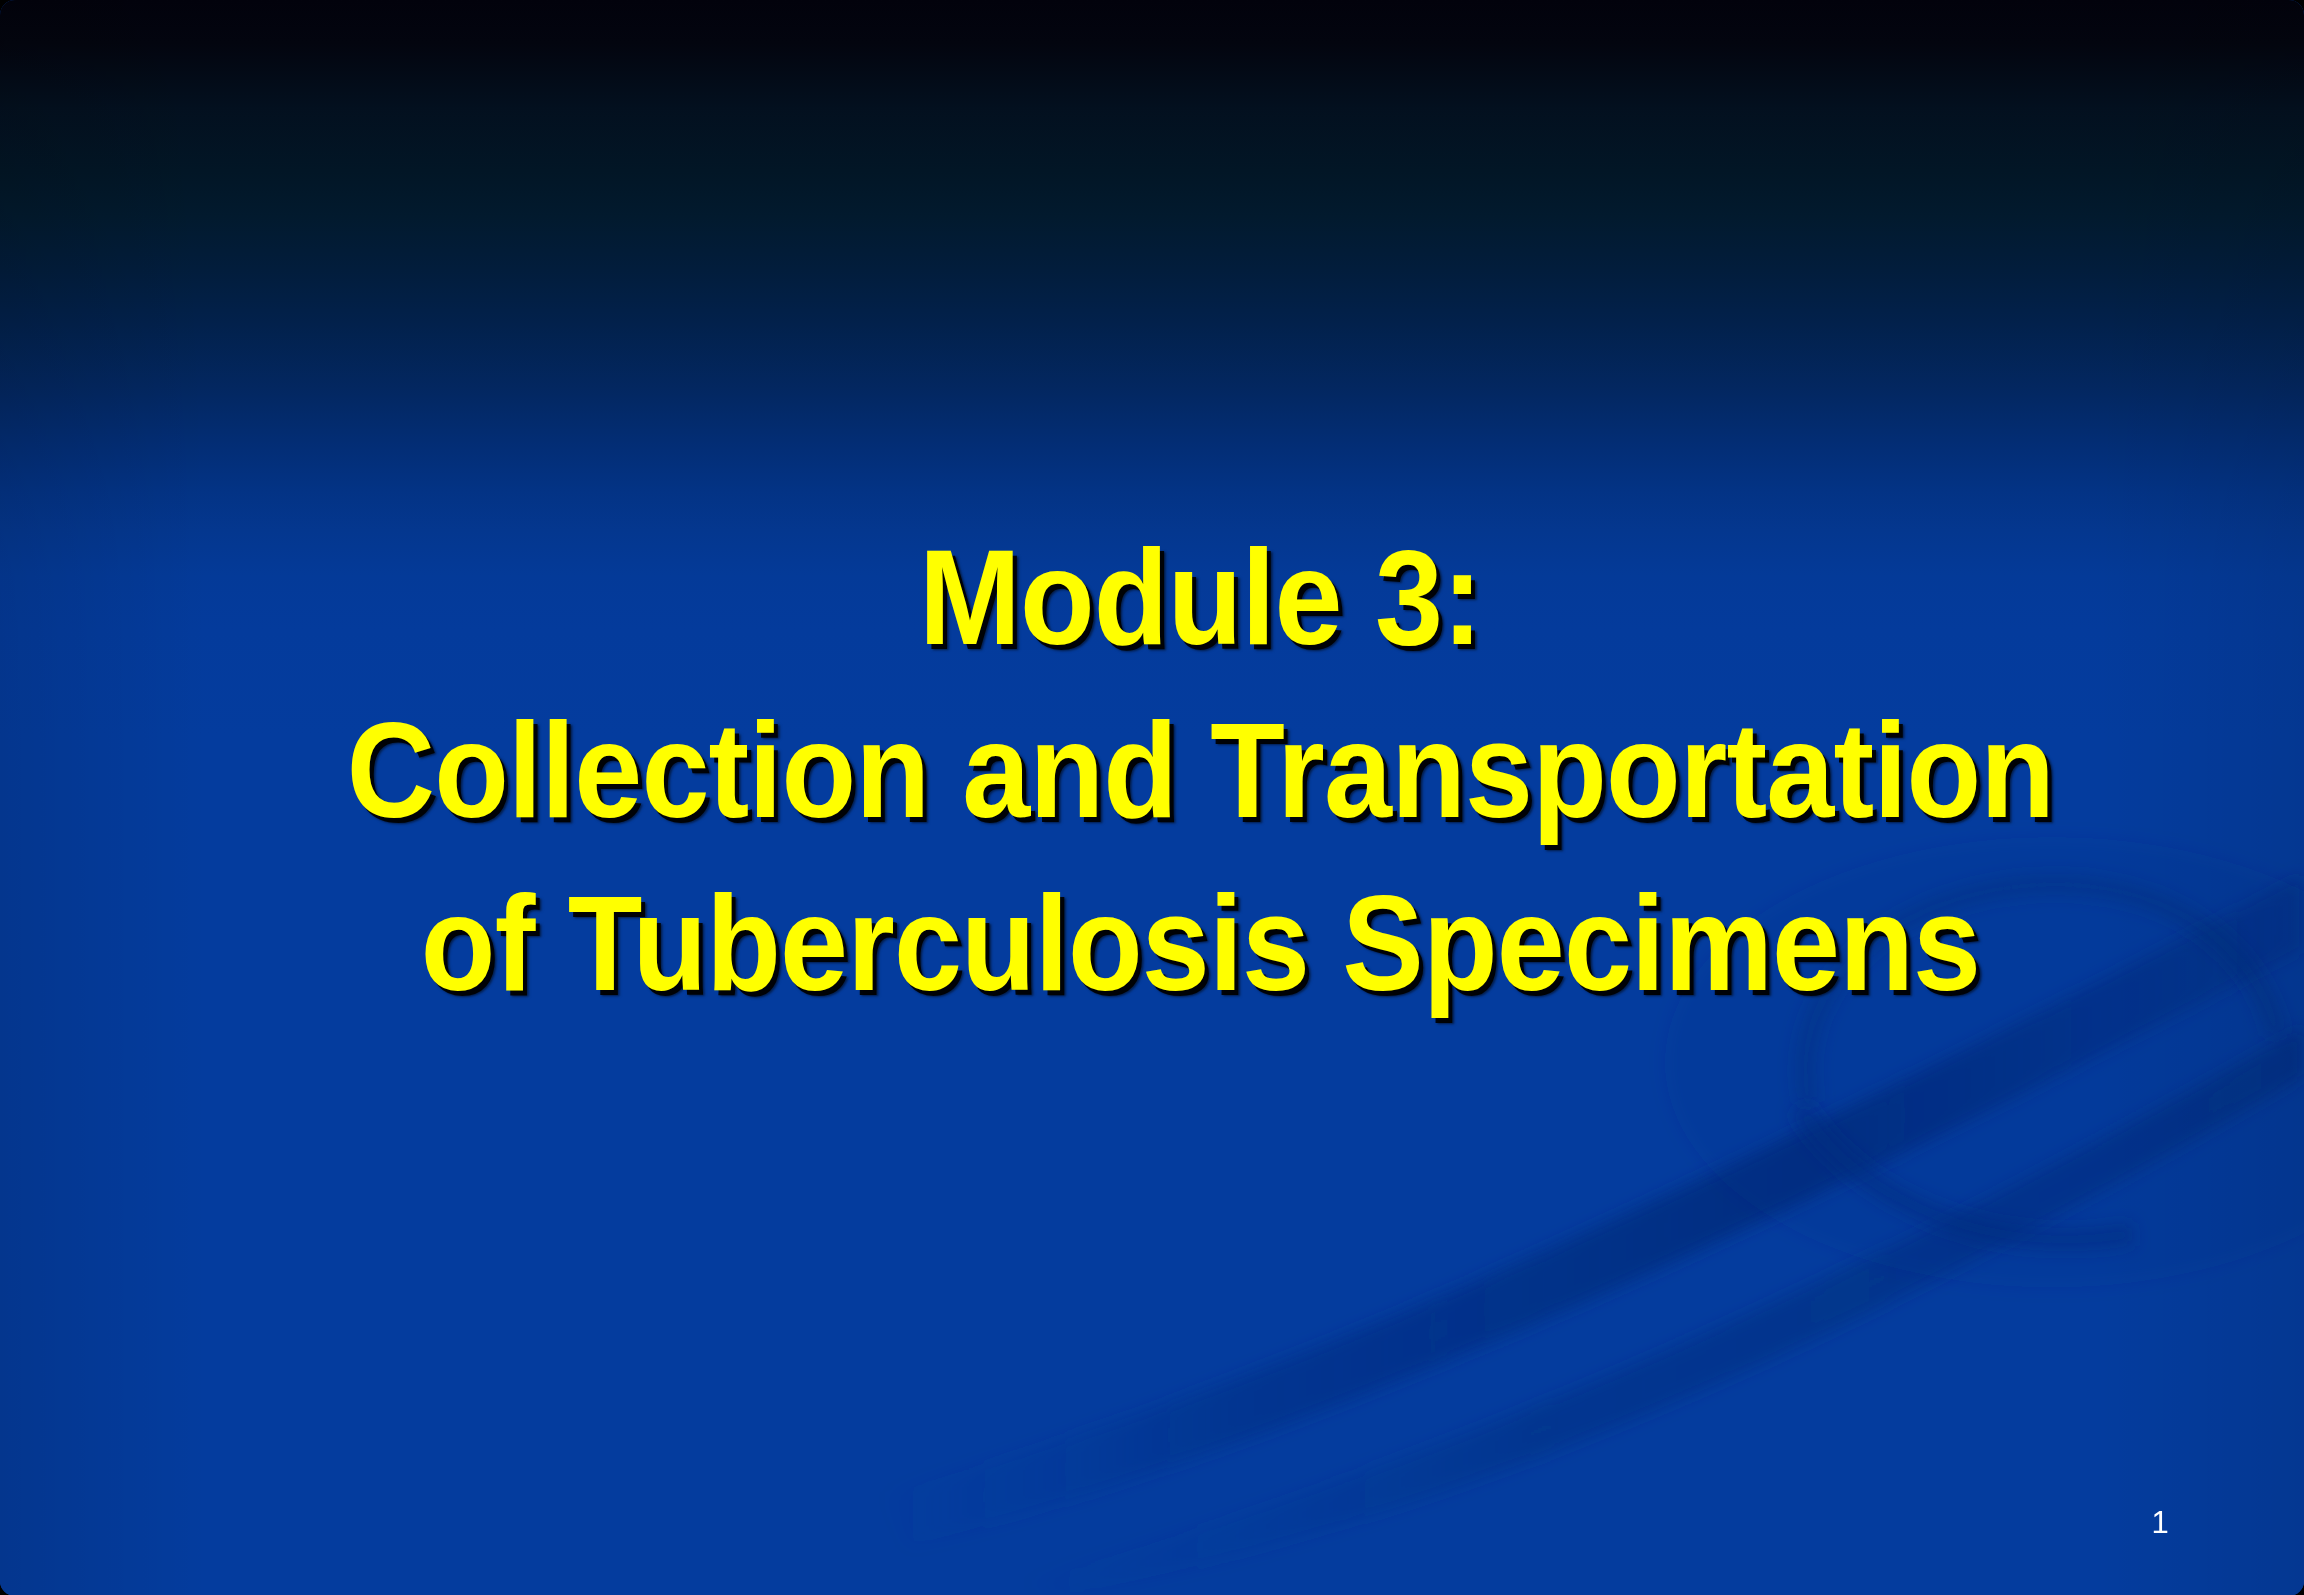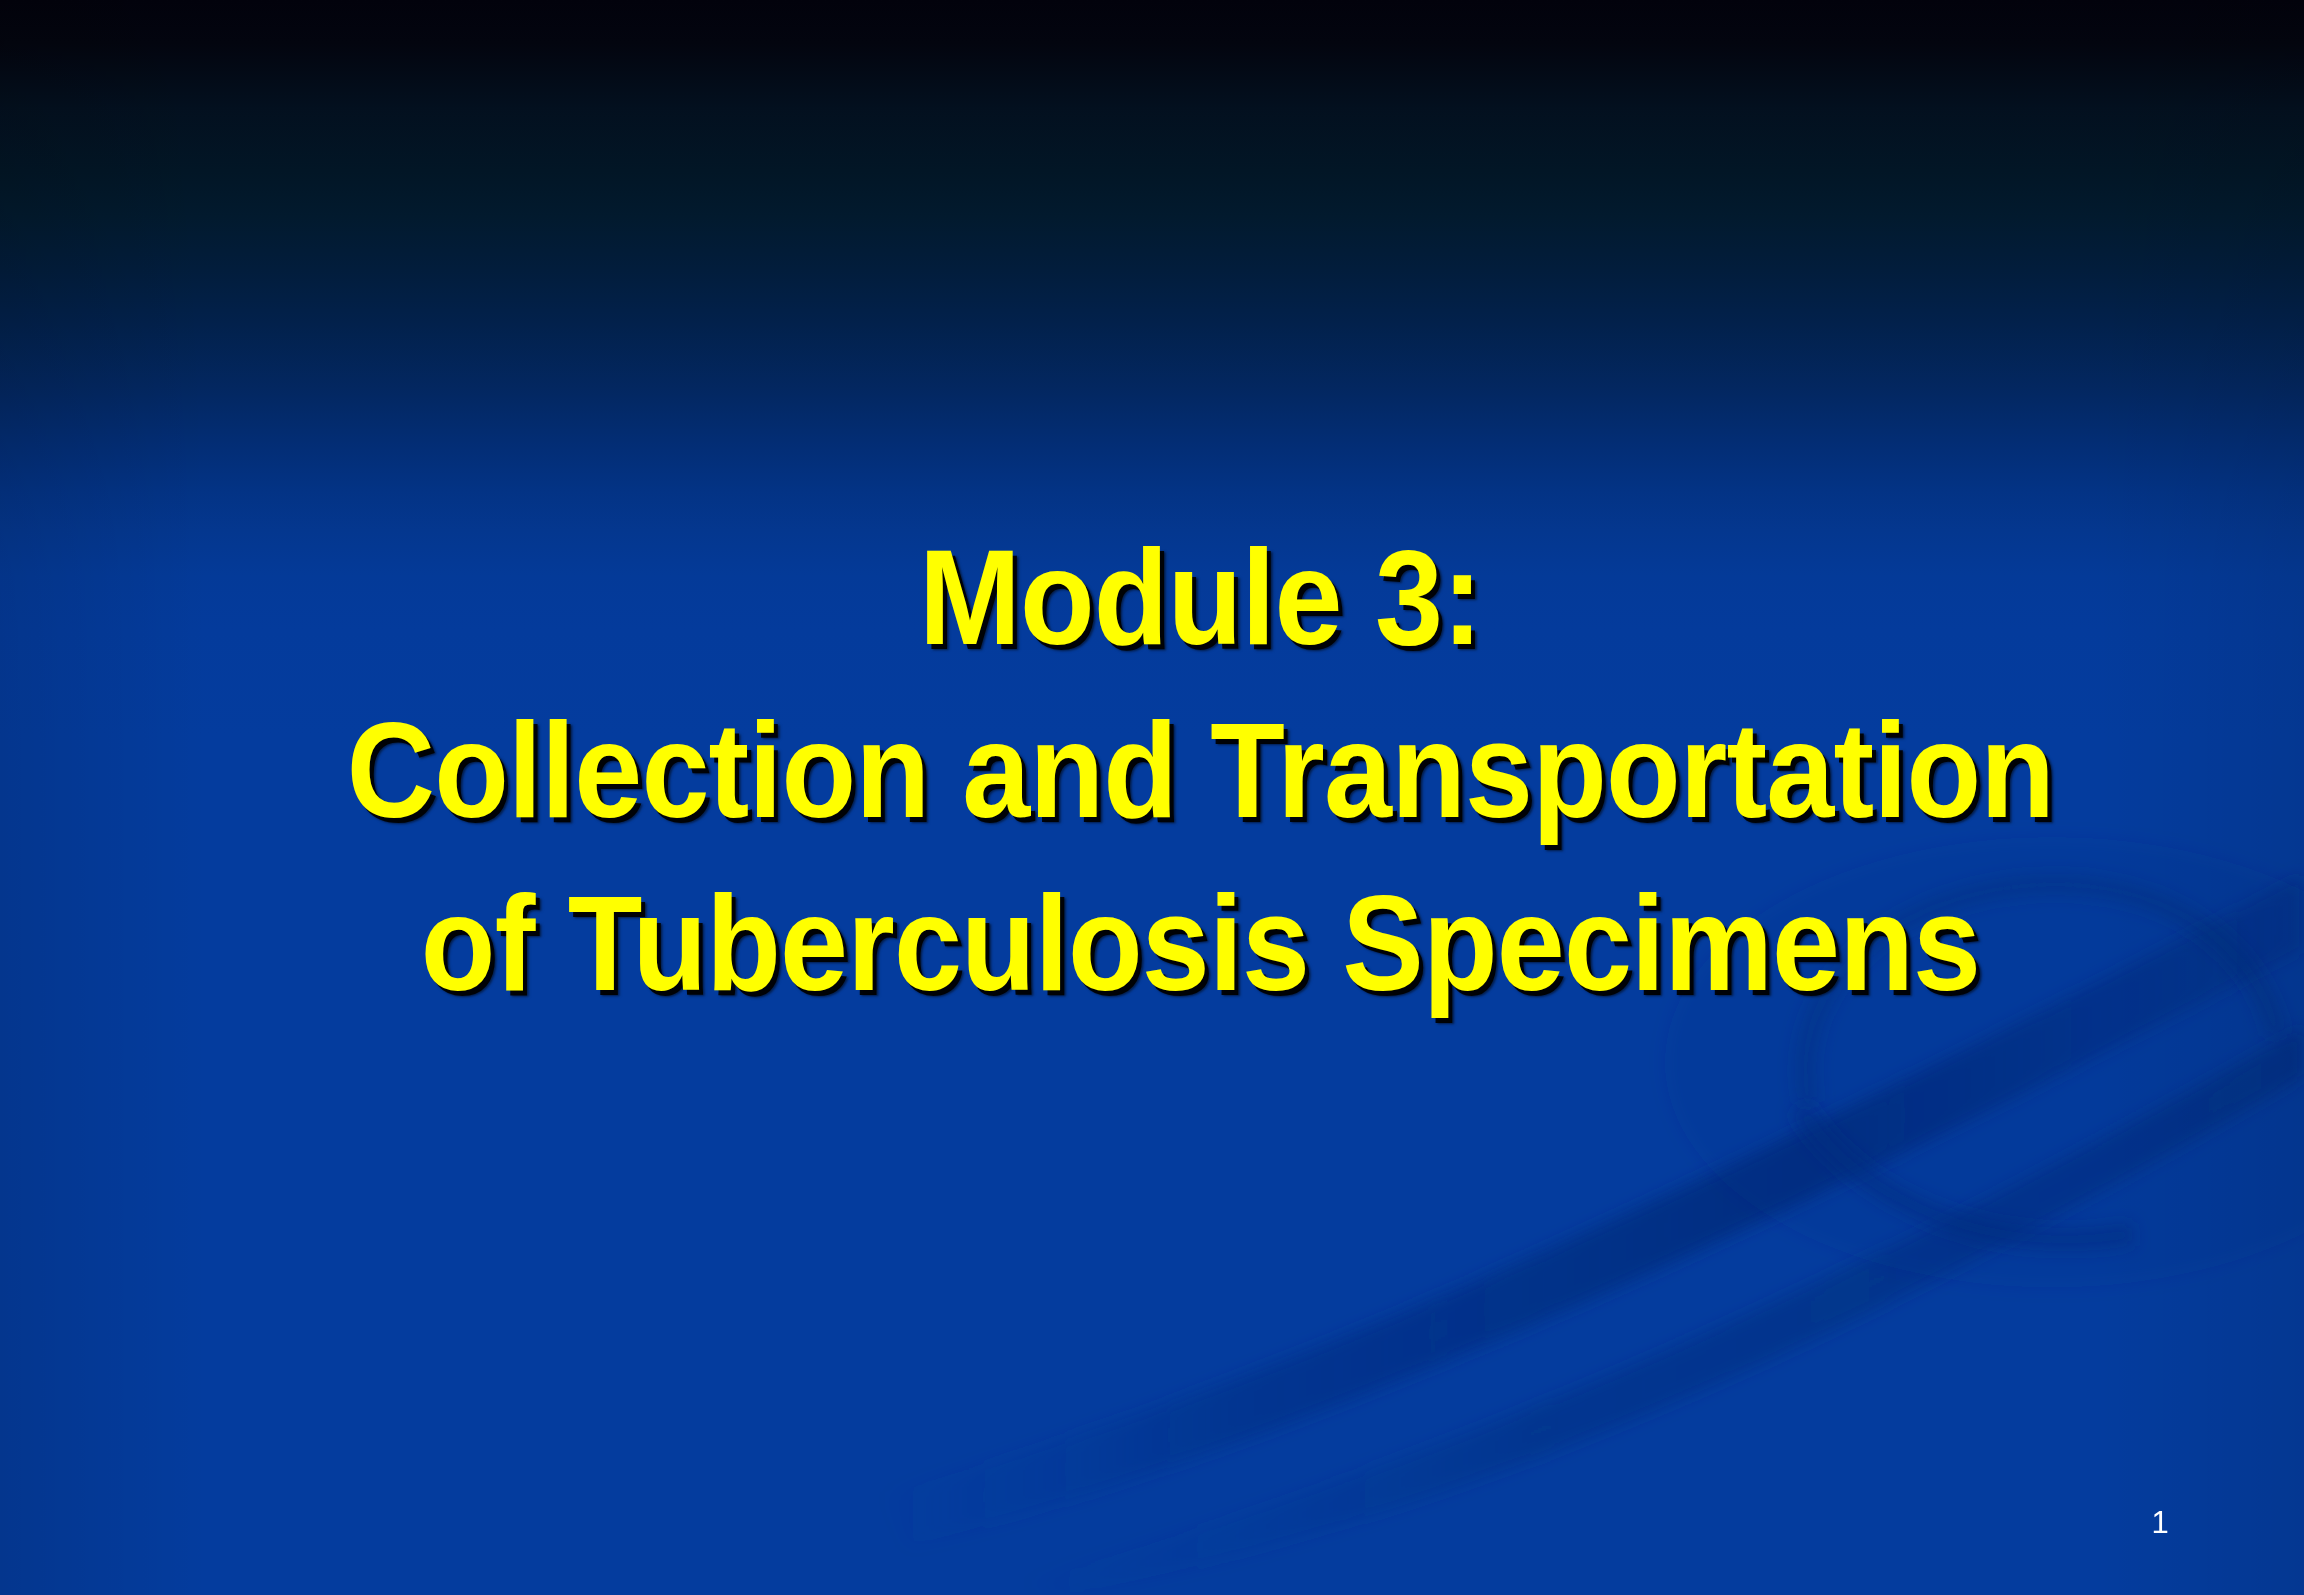--- a/index.html
+++ b/index.html
@@ -8,20 +8,21 @@
     background: #000;
   }
 
   #slide {
     position: relative;
     width: 2304px;
     height: 1596px;
     overflow: hidden;
     font-family: "Liberation Sans", "DejaVu Sans", sans-serif;
     background: #04399c;
+    border-radius: 15px;
   }
 
   
   .bg-gradient {
     position: absolute;
     inset: 0;
     background:
       linear-gradient(
         to bottom,
         #02020c   0px,

